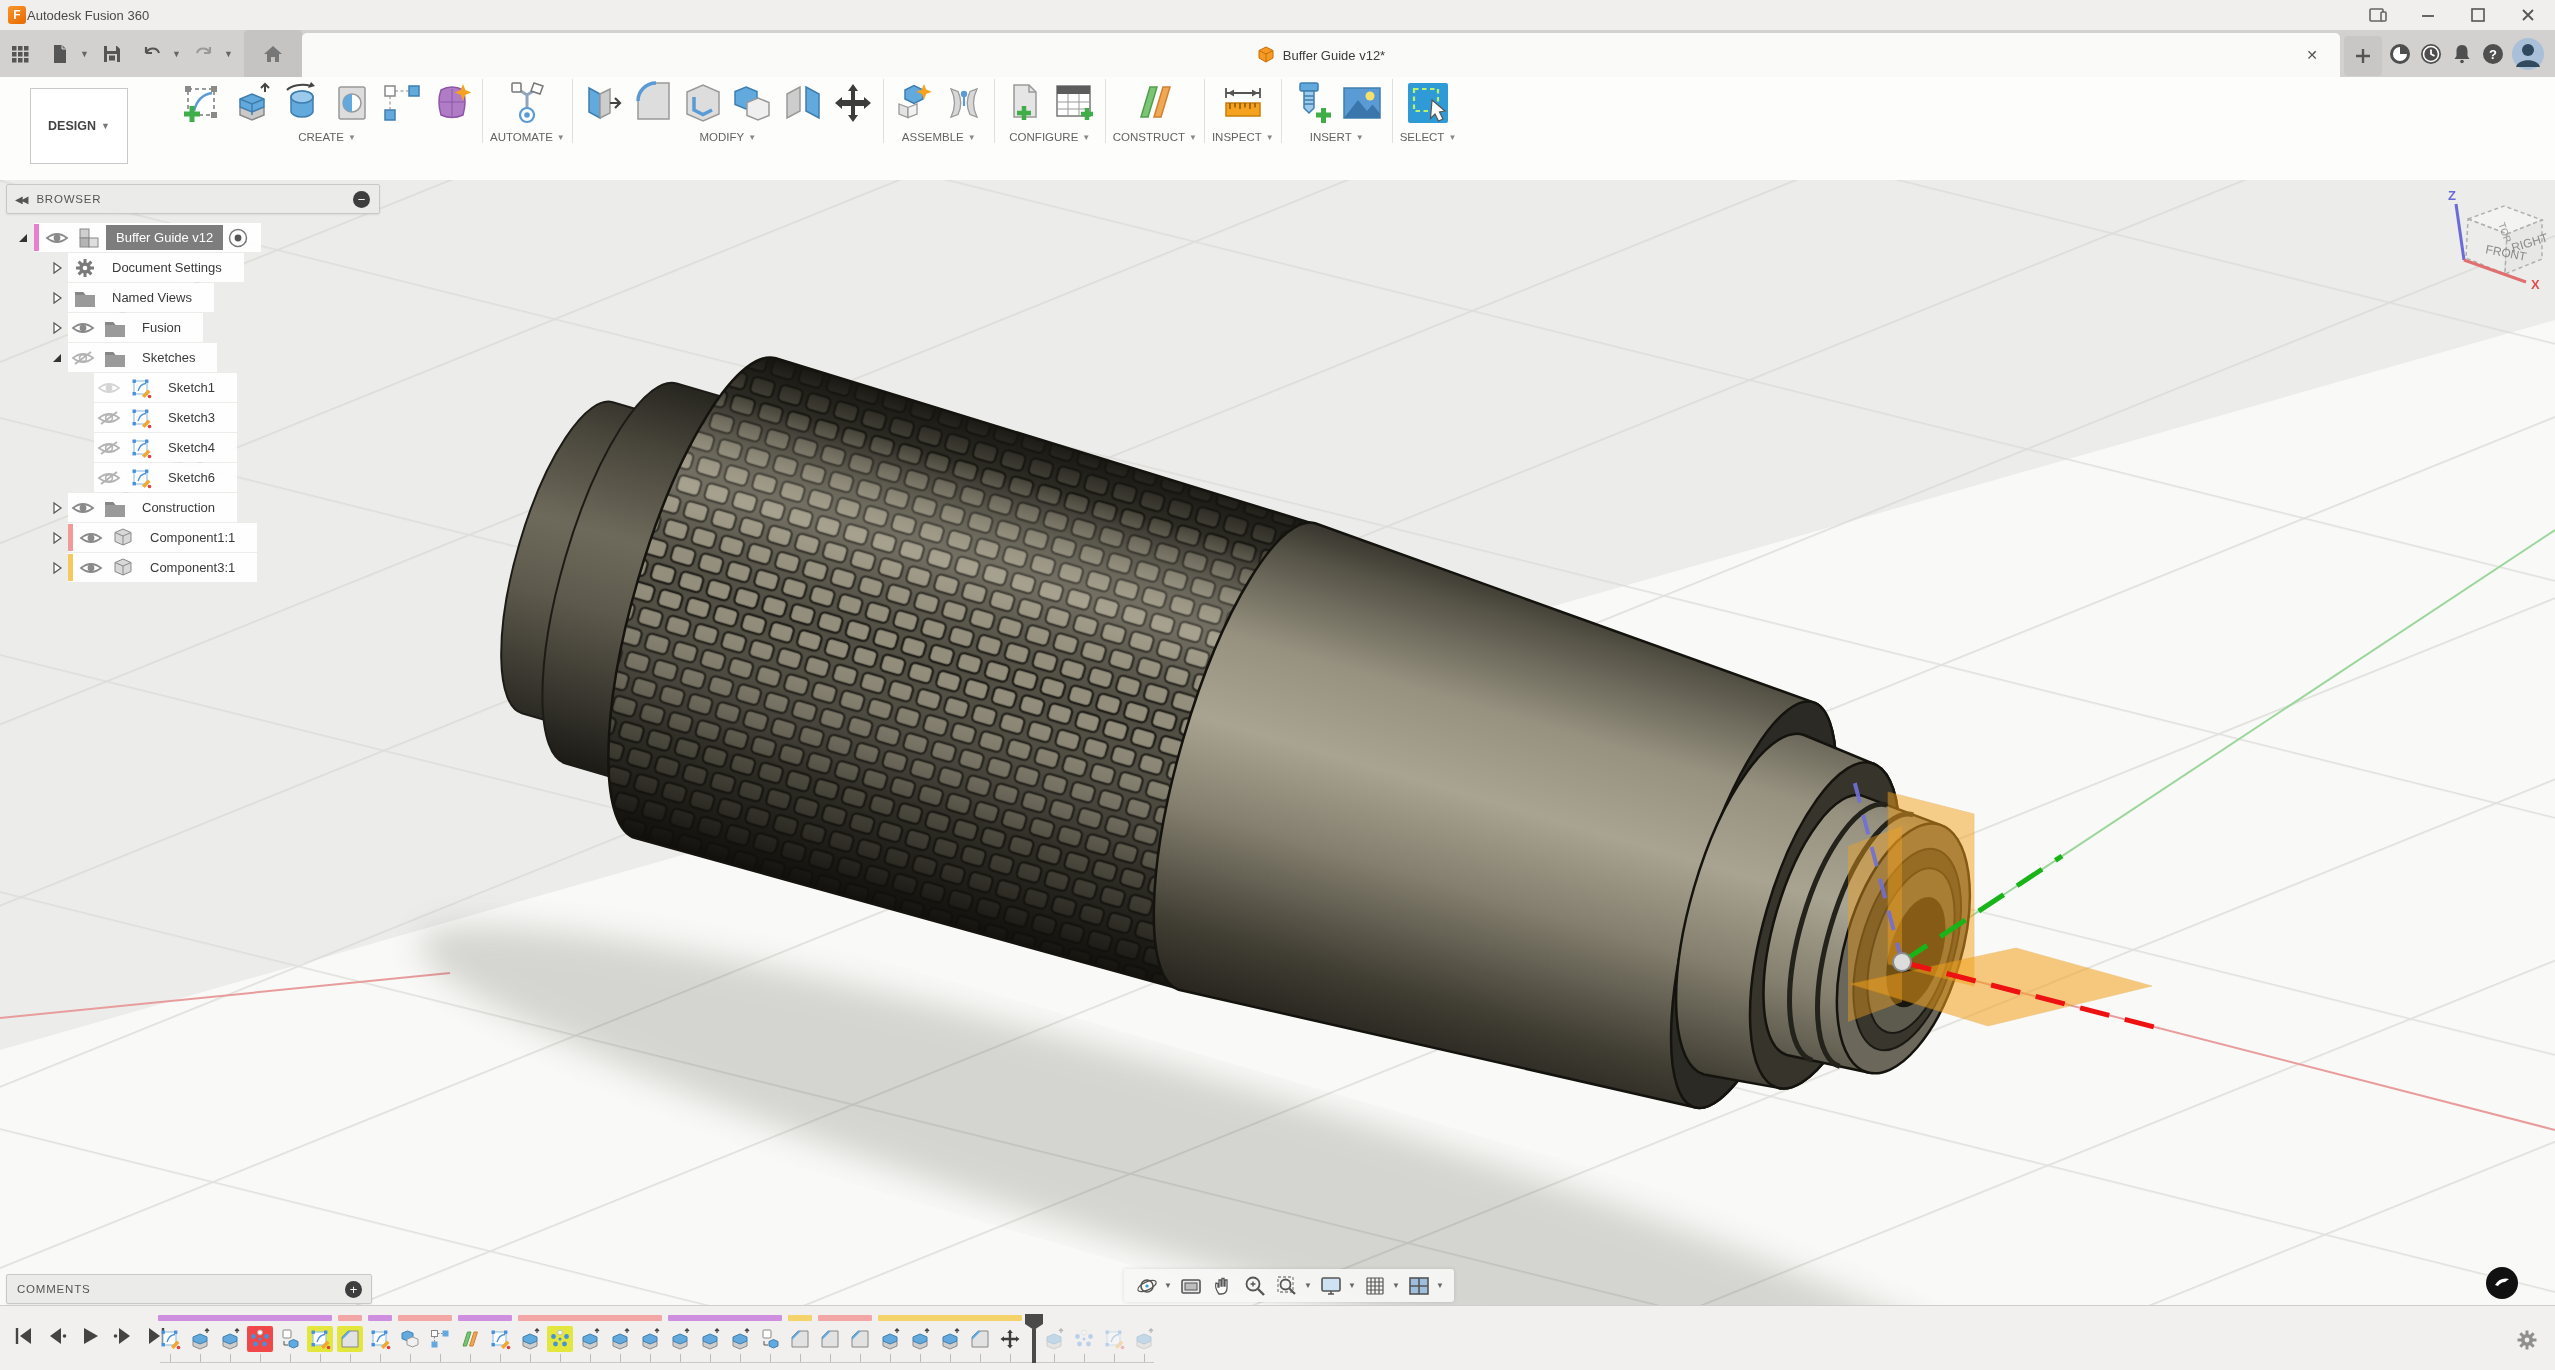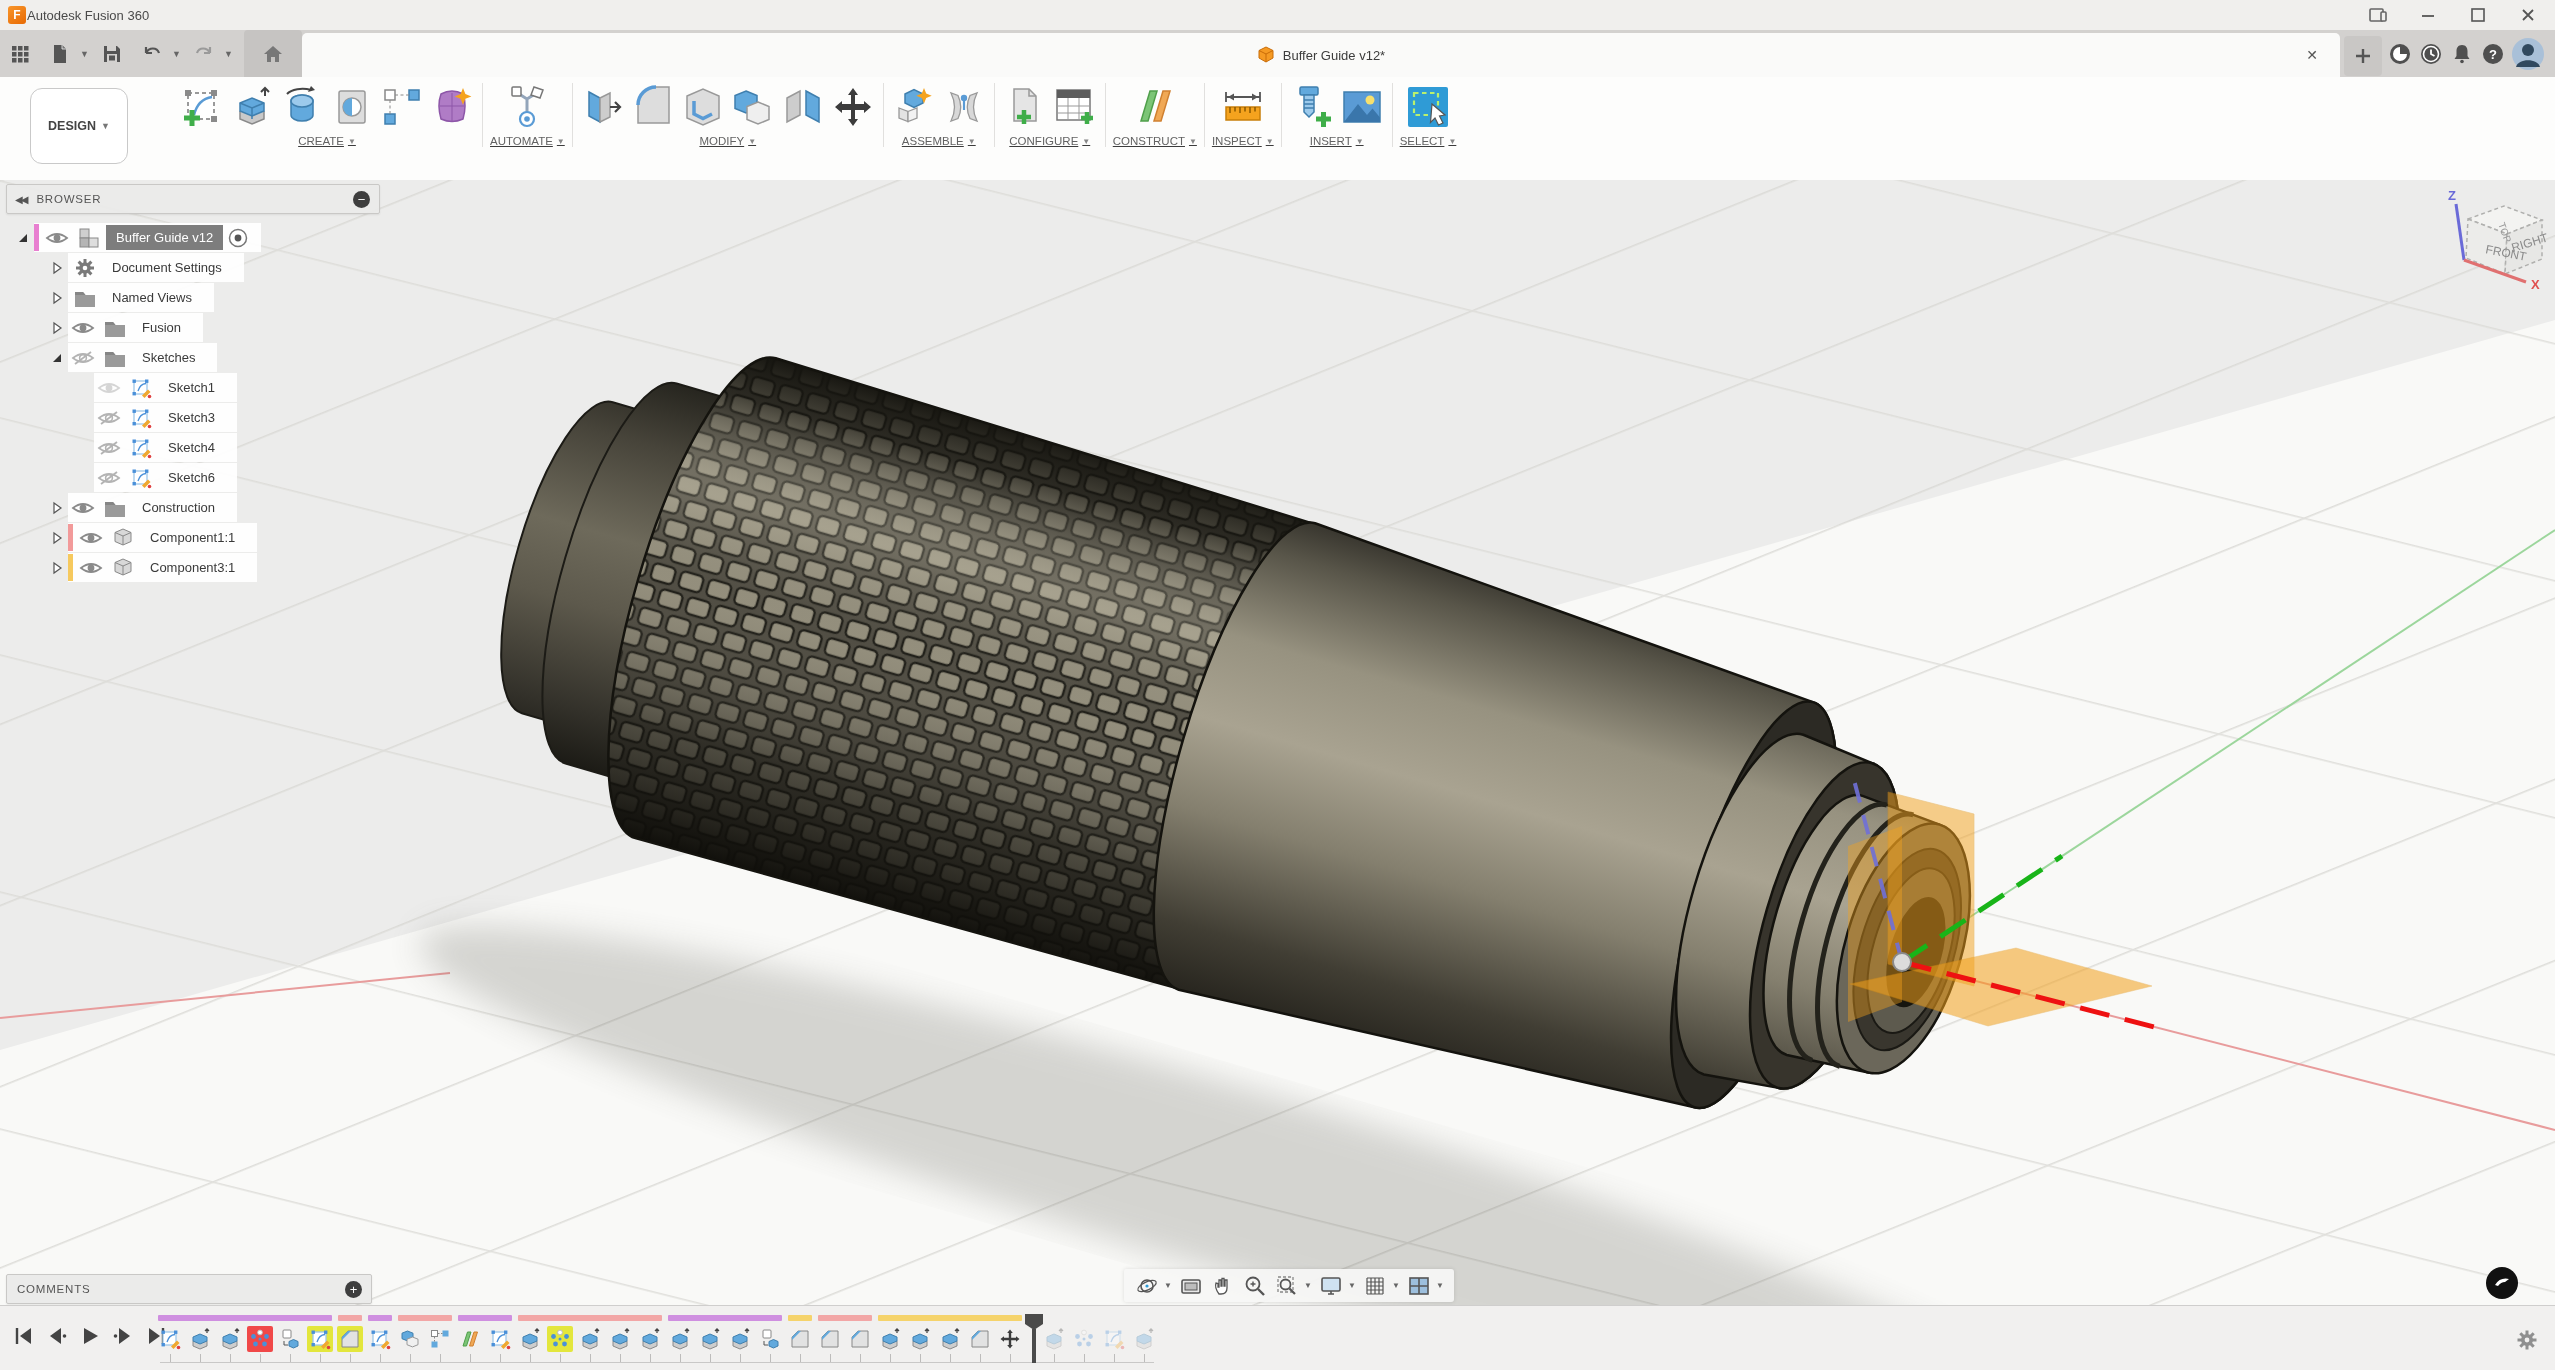--- a/index.html
+++ b/index.html
@@ -18,27 +18,27 @@
   .ts-icon{width:40px;display:flex;align-items:center;justify-content:center;align-self:center;height:40px;}
   .ts-caret{width:12px;align-self:center;color:#666;font-size:9px;}
   #home-tab{width:58px;background:#c6c4c2;display:flex;align-items:center;justify-content:center;margin-left:8px;border-radius:4px 4px 0 0;}
   #doc-tab{flex:1;background:#fafaf9;border-radius:5px 5px 0 0;margin-top:3px;display:flex;align-items:center;justify-content:center;position:relative;}
   #doc-tab-label{font-size:13px;color:#3c3c3c;margin-left:8px;}
   #doc-close{position:absolute;right:18px;top:12px;width:20px;height:20px;color:#555;font-size:14px;display:flex;align-items:center;justify-content:center;}
   #ts-right{display:flex;align-items:center;gap:6px;padding:0 10px 0 4px;}
   #new-tab-btn{width:38px;height:40px;background:#c9c7c5;border-radius:4px;display:flex;align-items:center;justify-content:center;margin-top:4px;}
   
   #toolbar{position:absolute;left:0;top:77px;width:100%;height:103px;background:#fdfdfc;border-bottom:1px solid #d7d6d4;display:flex;}
-  #design-box{width:96px;height:74px;margin:11px 0 0 30px;border:1px solid #c9c9c9;border-radius:12px;background:#fff;display:flex;align-items:center;justify-content:center;font-size:12.5px;font-weight:bold;color:#444;gap:5px;}
+  #design-box{width:96px;height:74px;margin:11px 0 0 30px;border:1px solid #c9c9c9;border-radius:0;background:#fff;display:flex;align-items:center;justify-content:center;font-size:12.5px;font-weight:bold;color:#444;gap:5px;}
   #design-box .caret{font-size:9px;color:#777;font-weight:normal;}
   #ribbon-main{flex:1;margin-left:44px;display:flex;flex-direction:column;}
   #tabs{display:flex;gap:0;height:26px;align-items:flex-end;}
   .tab{font-size:12.5px;color:#4d4d4d;padding:0 17px 4px 17px;letter-spacing:.2px;border-bottom:3px solid transparent;}
   .tab.active{color:#0696d7;border-bottom-color:#0696d7;}
-  #groups{display:flex;align-items:center;height:74px;text-decoration:underline;}
+  #groups{display:flex;align-items:flex-start;height:74px;}
   .rgroup{display:flex;flex-direction:column;align-items:center;padding:0 7px;}
   .ricons{display:flex;align-items:center;height:52px;gap:4px;}
   .rbtn{width:46px;height:48px;display:flex;align-items:center;justify-content:center;border-radius:3px;}
   .rlabel{font-size:11.5px;color:#636363;margin-top:2px;display:flex;gap:4px;align-items:center;}
   .rlabel .caret{font-size:8px;color:#888;}
   .rsep{width:1px;background:#e1e0de;height:64px;margin-top:2px;}
   
   #viewport{position:absolute;left:0;top:180px;width:2555px;height:1125px;}
   #scene{position:absolute;left:0;top:0;}
   

